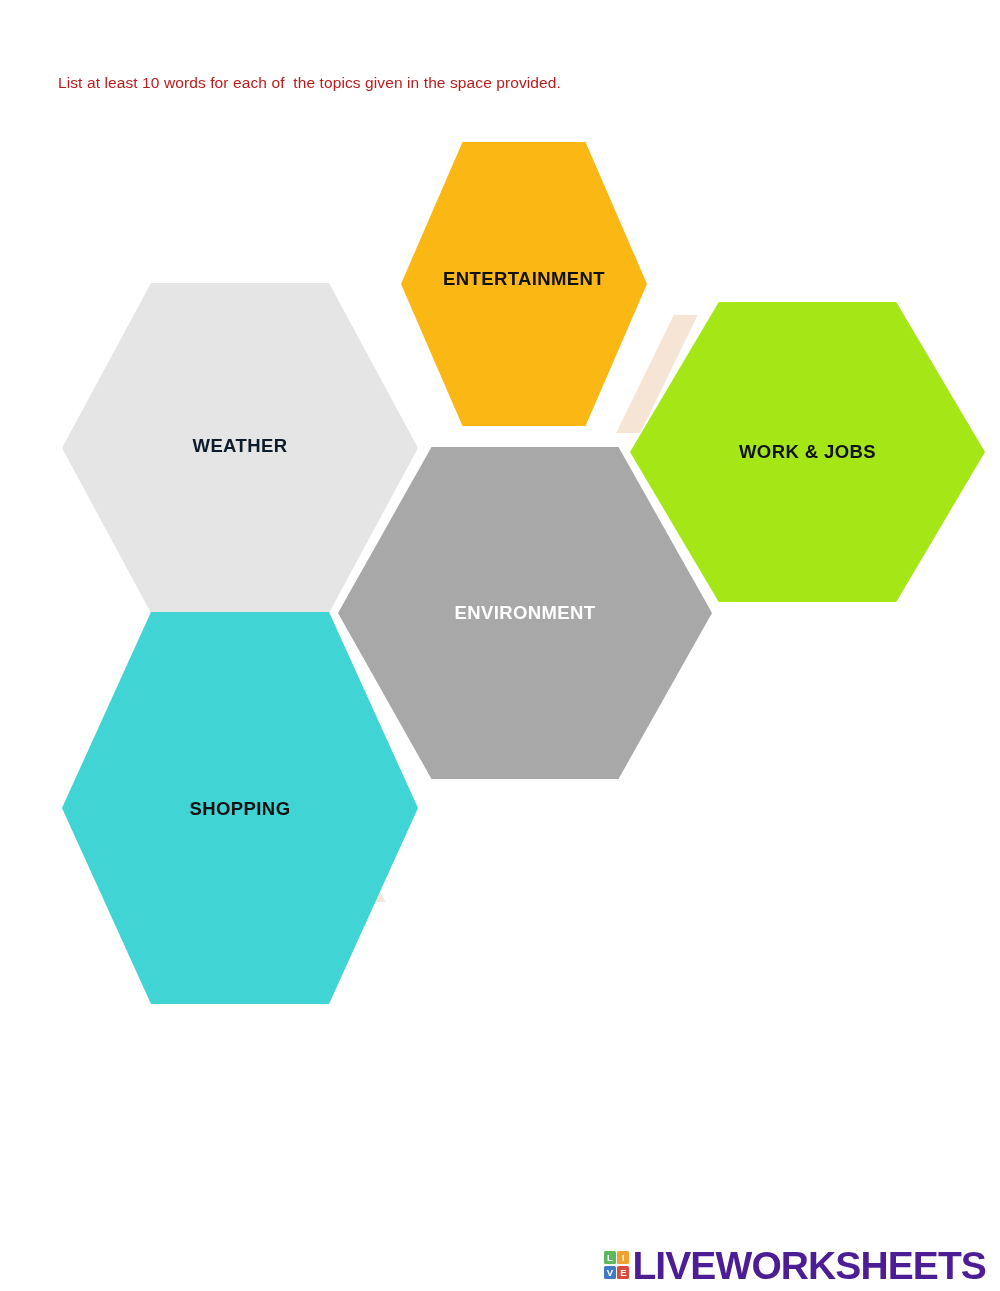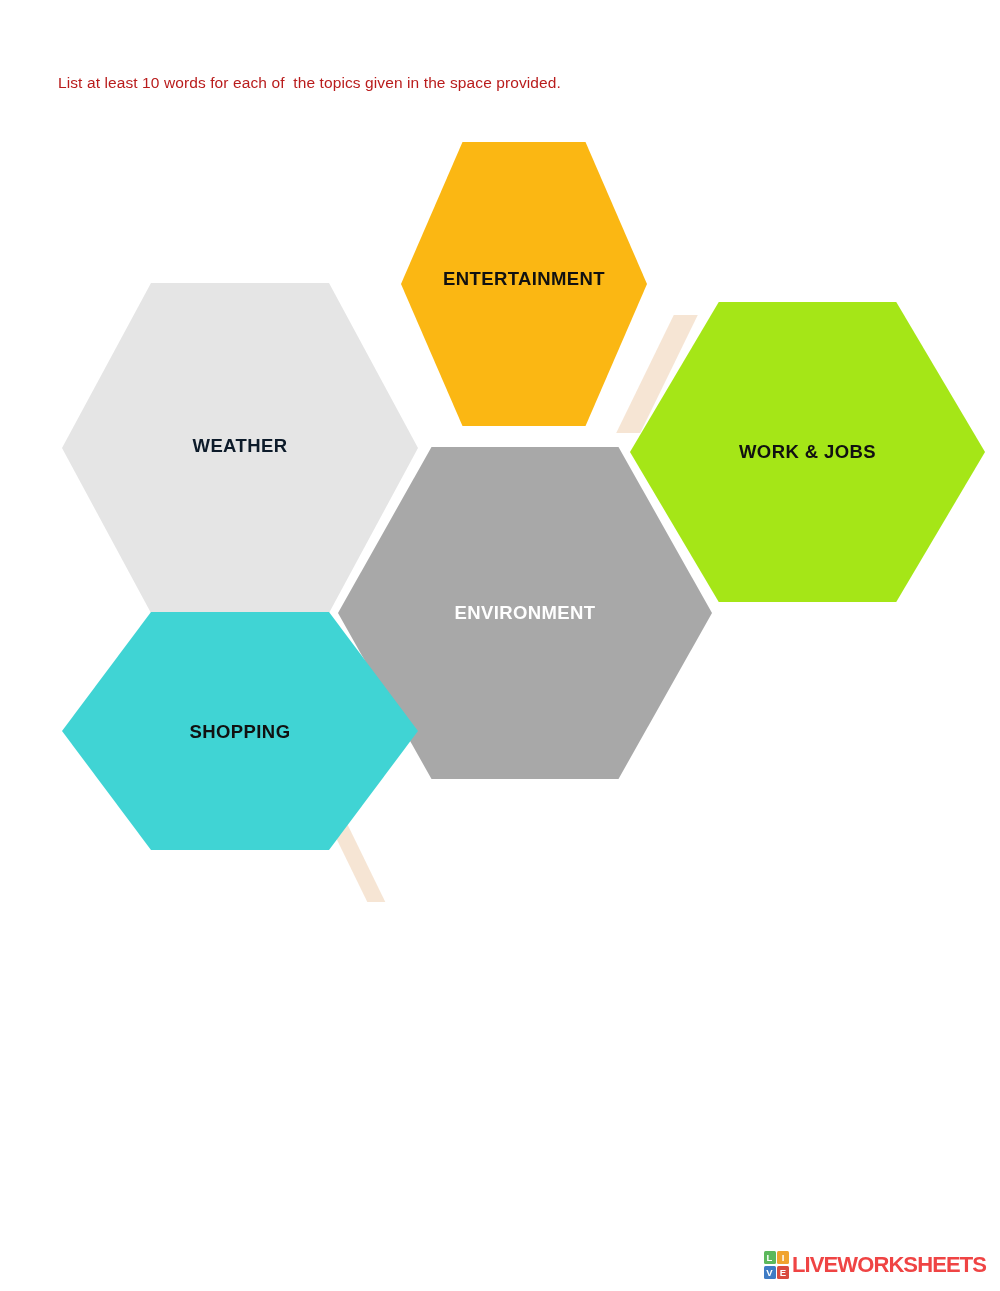--- a/index.html
+++ b/index.html
@@ -88,23 +88,23 @@
     display: flex;
     align-items: center;
     justify-content: center;
     font-size: 9.5px;
     font-weight: bold;
     color: #ffffff;
     border-radius: 1.5px;
     line-height: 1;
   }
   #logo-text {
-    font-size: 22px;
+    font-size: 39px;
     font-weight: bold;
-    color: #ef4444;
+    color: #4c1d95;
     letter-spacing: -0.9px;
     line-height: 1;
   }
 </style>
 </head>
 <body>
 
 <div id="instruction">List at least 10 words for each of  the topics given in the space provided.</div>
 
 <div id="hex-cluster">
@@ -122,21 +122,21 @@
   </div>
 
   <div class="hex pointy" style="left:338px; top:447px; width:374px; height:332px; background:#A8A8A8;">
     <span class="hex-label" style="color:#ffffff;">ENVIRONMENT</span>
   </div>
 
   <div class="hex pointy" style="left:630px; top:302px; width:355px; height:300px; background:#A5E617;">
     <span class="hex-label" style="color:#111111;">WORK &amp; JOBS</span>
   </div>
 
-  <div class="hex pointy" style="left:62px; top:612px; width:356px; height:238px; background:#40D4D4;">
+  <div class="hex pointy" style="left:62px; top:612px; width:356px; height:392px; background:#40D4D4;">
     <span class="hex-label" style="color:#111111; transform:translateY(1px);">SHOPPING</span>
   </div>
 
 
 
 </div>
 
 <div id="logo">
   <div id="logo-tiles">
     <span class="logo-tile" style="background:#5CB85C;">L</span>

